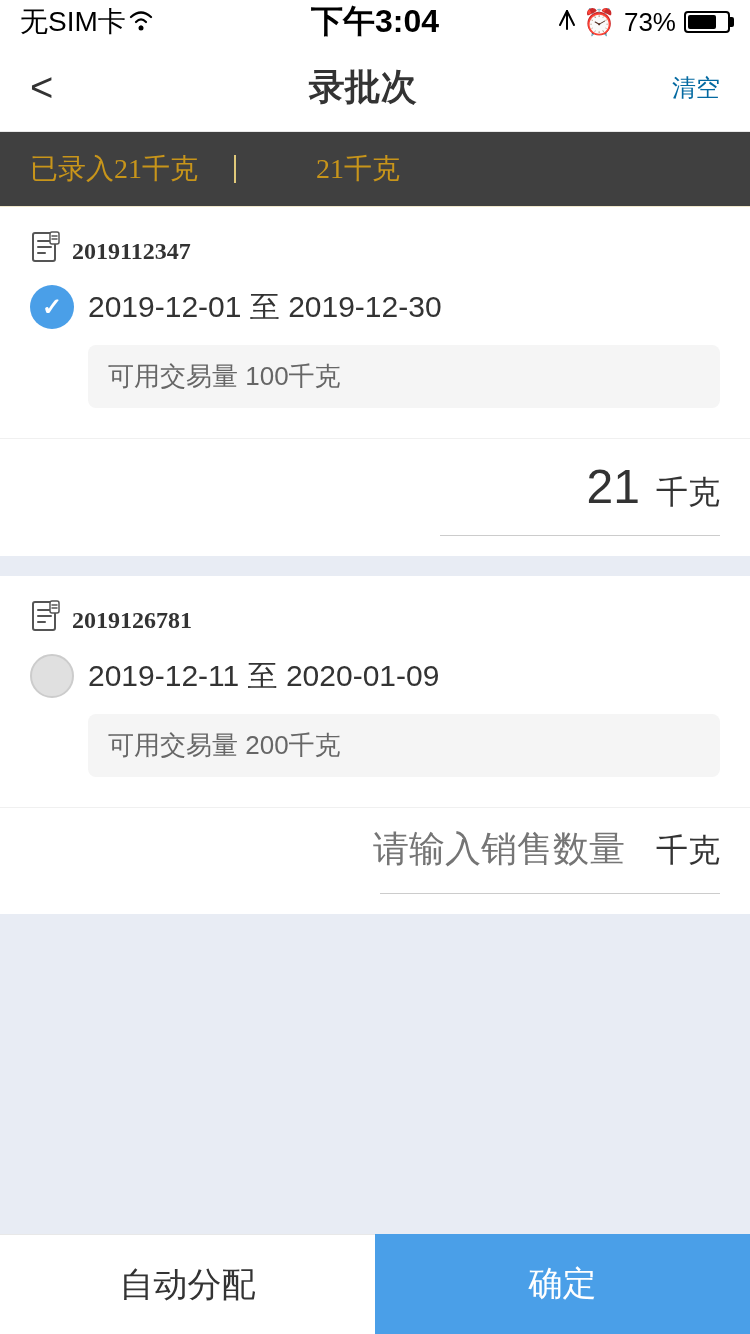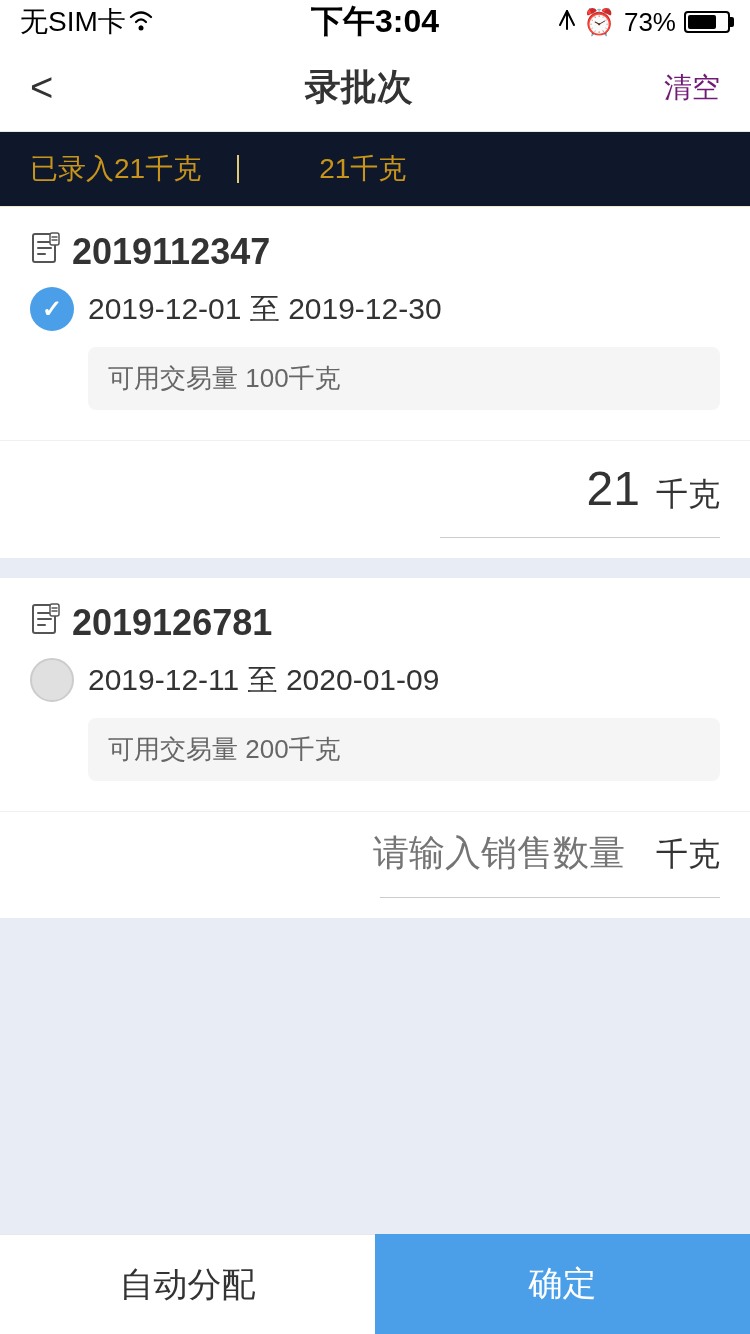--- a/index.html
+++ b/index.html
@@ -86,33 +86,34 @@
       font-size: 40px;
       color: #333;
       cursor: pointer;
     }
     .nav-title {
       font-size: 36px;
       font-weight: 600;
       color: #333;
     }
     .nav-action {
-      font-size: 28px;
-      color: #701a75;
+      font-size: 24px;
+      color: #0369a1;
       cursor: pointer;
     }
 
     
     .info-banner {
-      background: #0f172a;
+      background: #404040;
       padding: 18px 30px;
       display: flex;
       align-items: center;
       gap: 36px;
       border-bottom: 1px solid #f0e8cc;
+      font-family: Liberation Serif, serif;
     }
     .info-label {
       font-size: 28px;
       color: #c8951a;
       font-weight: 500;
     }
     .info-divider {
       width: 2px;
       height: 28px;
       background: #e0c97a;
@@ -134,23 +135,24 @@
       display: flex;
       align-items: center;
       gap: 10px;
       margin-bottom: 14px;
     }
     .item-icon {
       font-size: 32px;
       color: #555;
     }
     .item-id {
-      font-size: 36px;
+      font-size: 24px;
       font-weight: 600;
       color: #333;
+      font-family: Liberation Serif, serif;
     }
     .item-date-row {
       display: flex;
       align-items: center;
       gap: 14px;
       margin-bottom: 16px;
     }
     .radio-circle {
       width: 44px;
       height: 44px;

